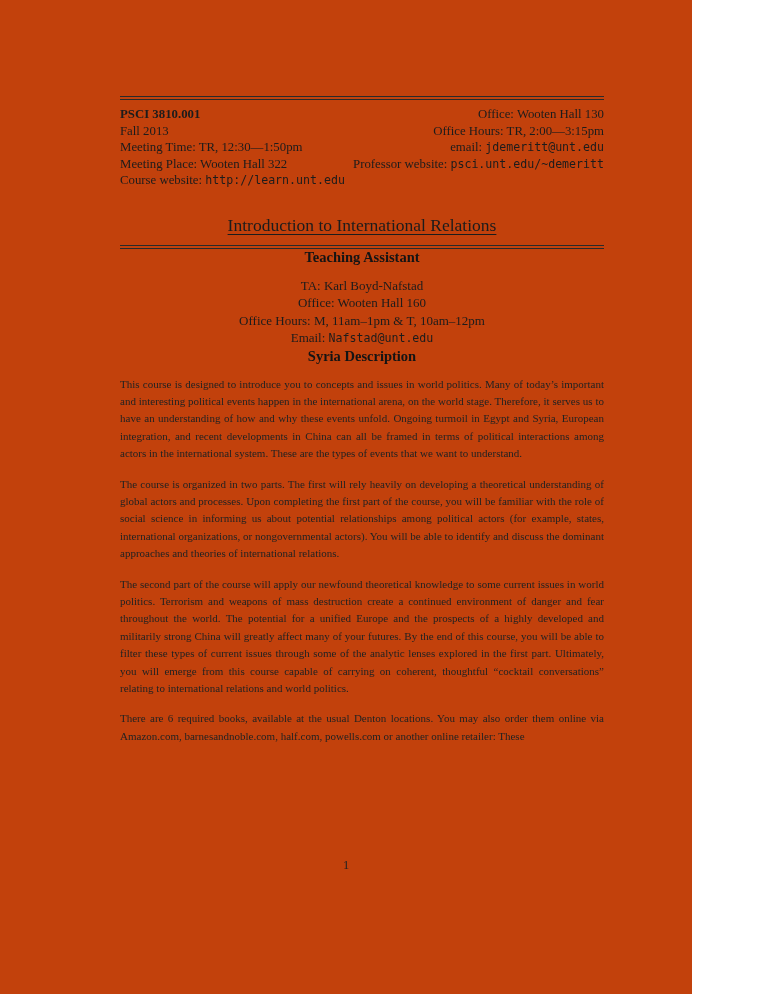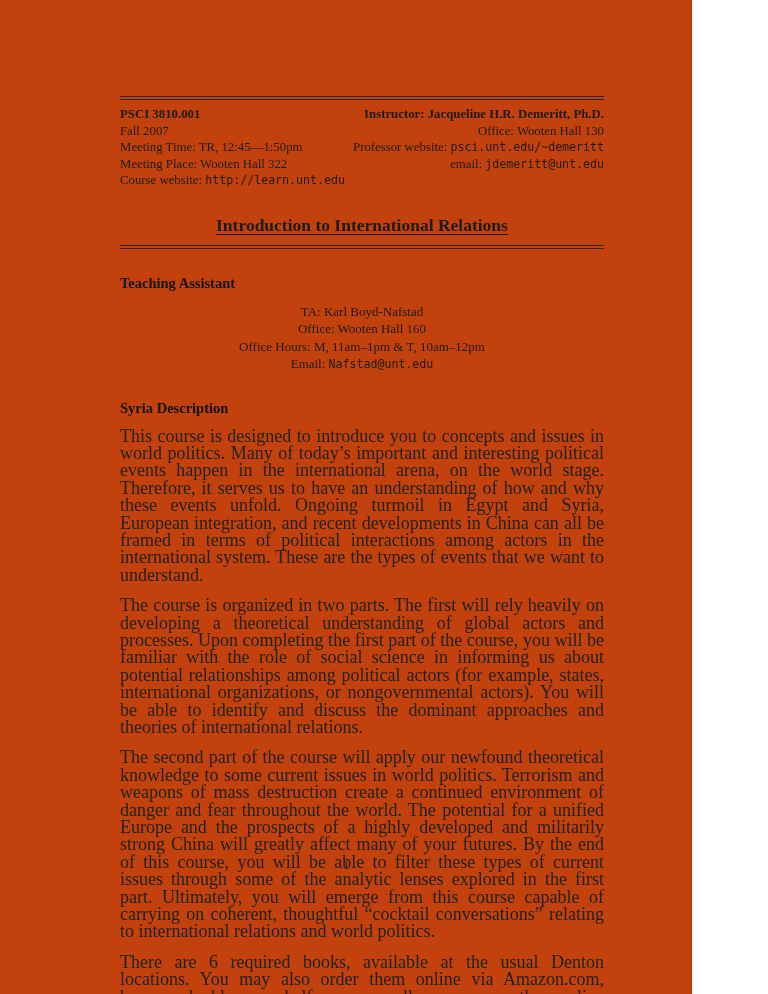--- a/index.html
+++ b/index.html
@@ -34,36 +34,36 @@
   .header-right { text-align: right; }
   .bold { font-weight: bold; }
   .mono {
     font-family: "DejaVu Sans Mono", "Liberation Mono", monospace;
     font-size: 11.6px;
   }
   .title {
     margin-top: 26px;
     text-align: center;
     font-size: 17.5px;
-    font-weight: bold;
+    font-weight: normal;
     text-decoration: underline;
     text-underline-offset: 3px;
   }
   .rule-below-title { margin-top: 9px; }
   h2 {
-    margin-top: 26px;
     margin-bottom: 11px;
     font-size: 14.5px;
     font-weight: bold;
     color: #141414;
+    text-align: center;
   }
   .info-lines { font-size: 13px; text-align: center; }
   .info-lines .line { line-height: 17.5px; }
   .para {
-    font-size: 18px;
+    font-size: 11px;
     line-height: 17.4px;
     text-align: justify;
     margin-bottom: 13px;
     color: #222222;
   }
   .page-number {
     position: absolute;
     top: 858px;
     left: 0;
     right: 0;
@@ -75,30 +75,30 @@
 </head>
 <body>
 
 <div class="page">
 
   <div class="double-rule"></div>
 
   <div class="header">
     <div class="header-left">
       <div class="line bold">PSCI 3810.001</div>
-      <div class="line">Fall 2007</div>
-      <div class="line">Meeting Time: TR, 12:45—1:50pm</div>
+      <div class="line">Fall 2013</div>
+      <div class="line">Meeting Time: TR, 12:30—1:50pm</div>
       <div class="line">Meeting Place: Wooten Hall 322</div>
       <div class="line"><span>Course website: </span><span class="mono">http://learn.unt.edu</span></div>
     </div>
     <div class="header-right">
-      <div class="line bold">Instructor: Jacqueline H.R. Demeritt, Ph.D.</div>
       <div class="line">Office: Wooten Hall 130</div>
+      <div class="line">Office Hours: TR, 2:00—3:15pm</div>
+      <div class="line"><span>email: </span><span class="mono">jdemeritt@unt.edu</span></div>
       <div class="line"><span>Professor website: </span><span class="mono">psci.unt.edu/~demeritt</span></div>
-      <div class="line"><span>email: </span><span class="mono">jdemeritt@unt.edu</span></div>
     </div>
   </div>
 
   <h1 class="title">Introduction to International Relations</h1>
 
   <div class="double-rule rule-below-title"></div>
 
   <section>
     <h2>Teaching Assistant</h2>
     <div class="info-lines">

